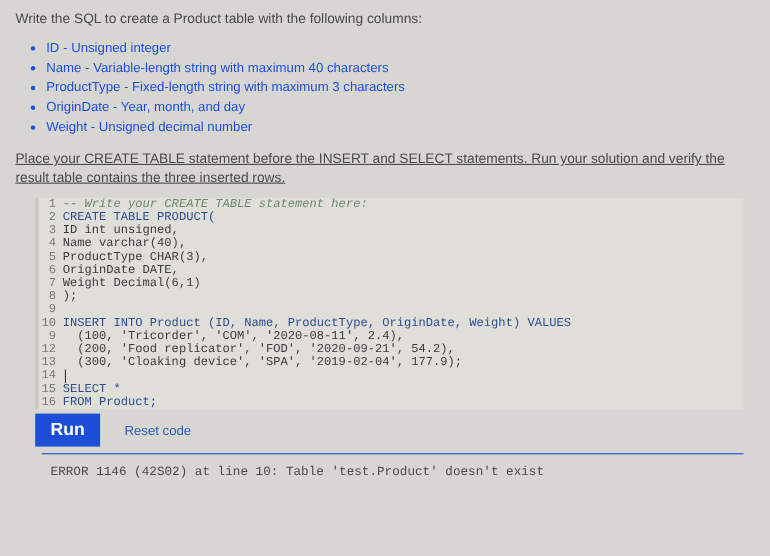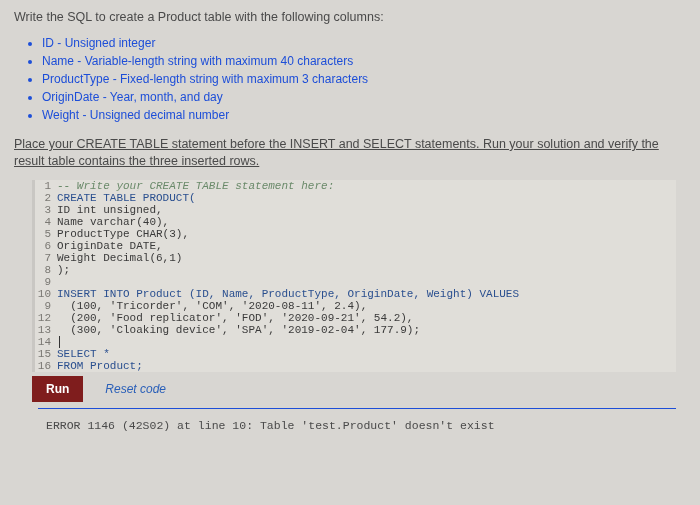--- a/index.html
+++ b/index.html
@@ -48,33 +48,32 @@
     vertical-align: text-bottom;
     margin-left: 2px;
   }
   .btnrow {
     display: flex;
     align-items: center;
     gap: 22px;
     margin: 4px 0 6px 18px;
   }
   .run-btn {
-    background: #7f1d1d;
+    background: #1d4ed8;
     color: #fff;
     font-weight: bold;
-    font-size: 12px;
+    font-size: 16px;
     border: none;
     padding: 6px 14px;
     cursor: pointer;
   }
   .reset-link {
     color: #2a5fb8;
     font-size: 12px;
     cursor: pointer;
-    font-style: italic;
   }
   .output {
     margin: 0 10px 0 24px;
     border-top: 1px solid #1d4ed8;
     padding: 10px 8px 0 8px;
     font-family: "Courier New", monospace;
     font-size: 11.5px;
     color: #4a4a4a;
   }
 </style>

